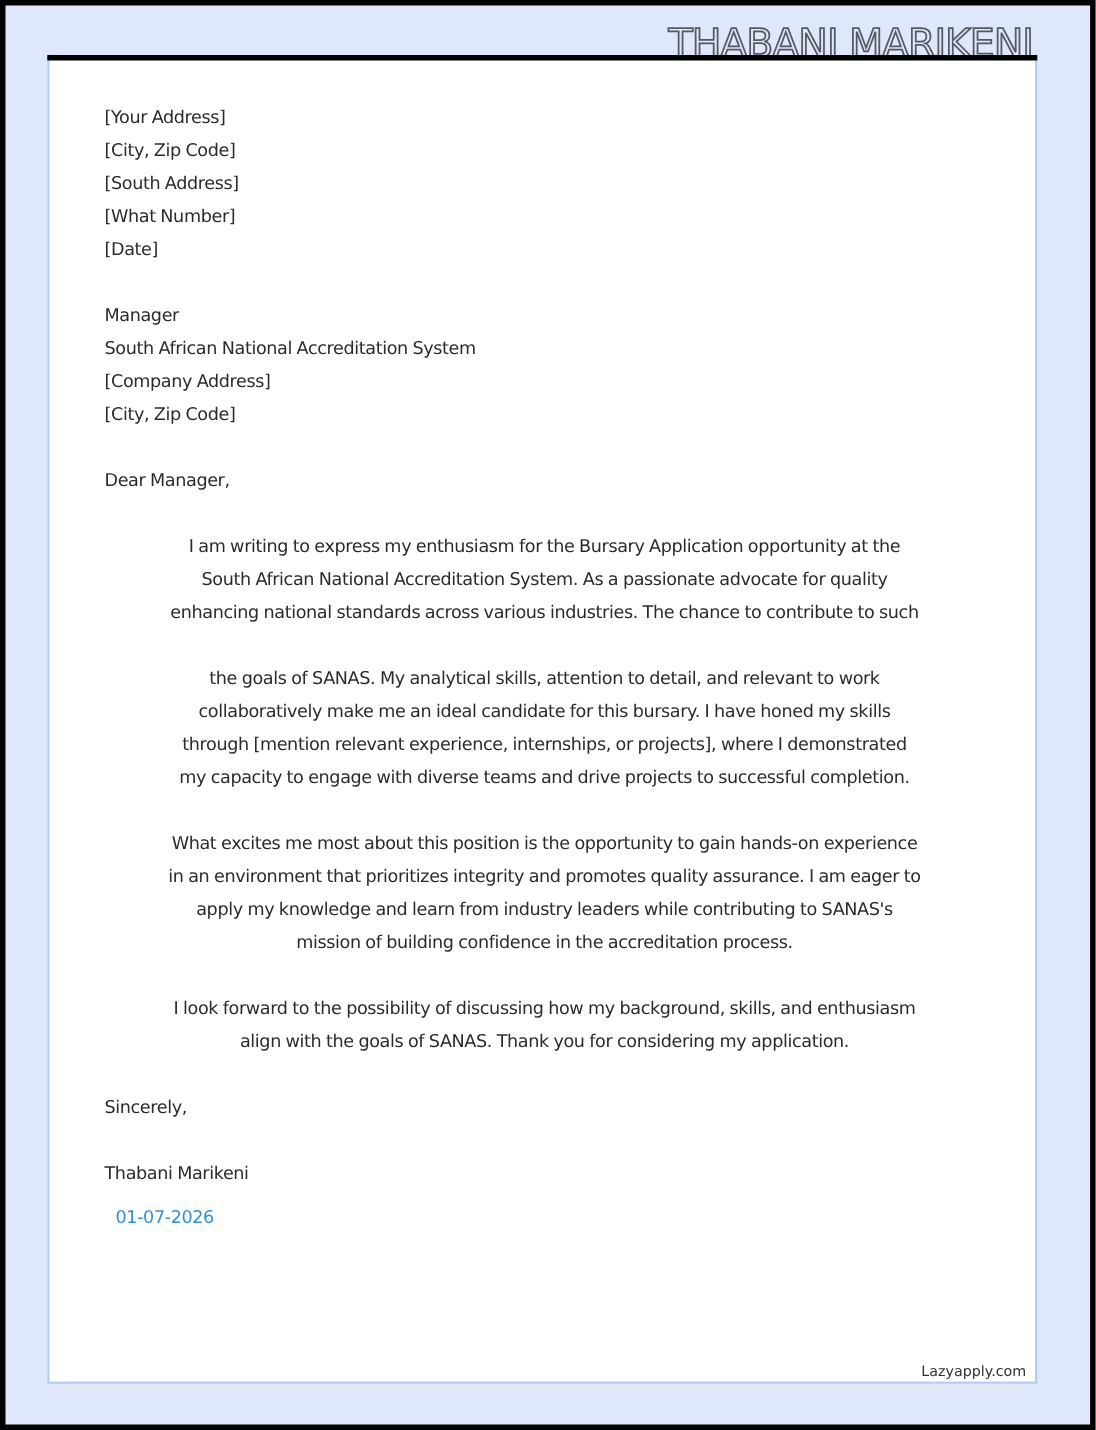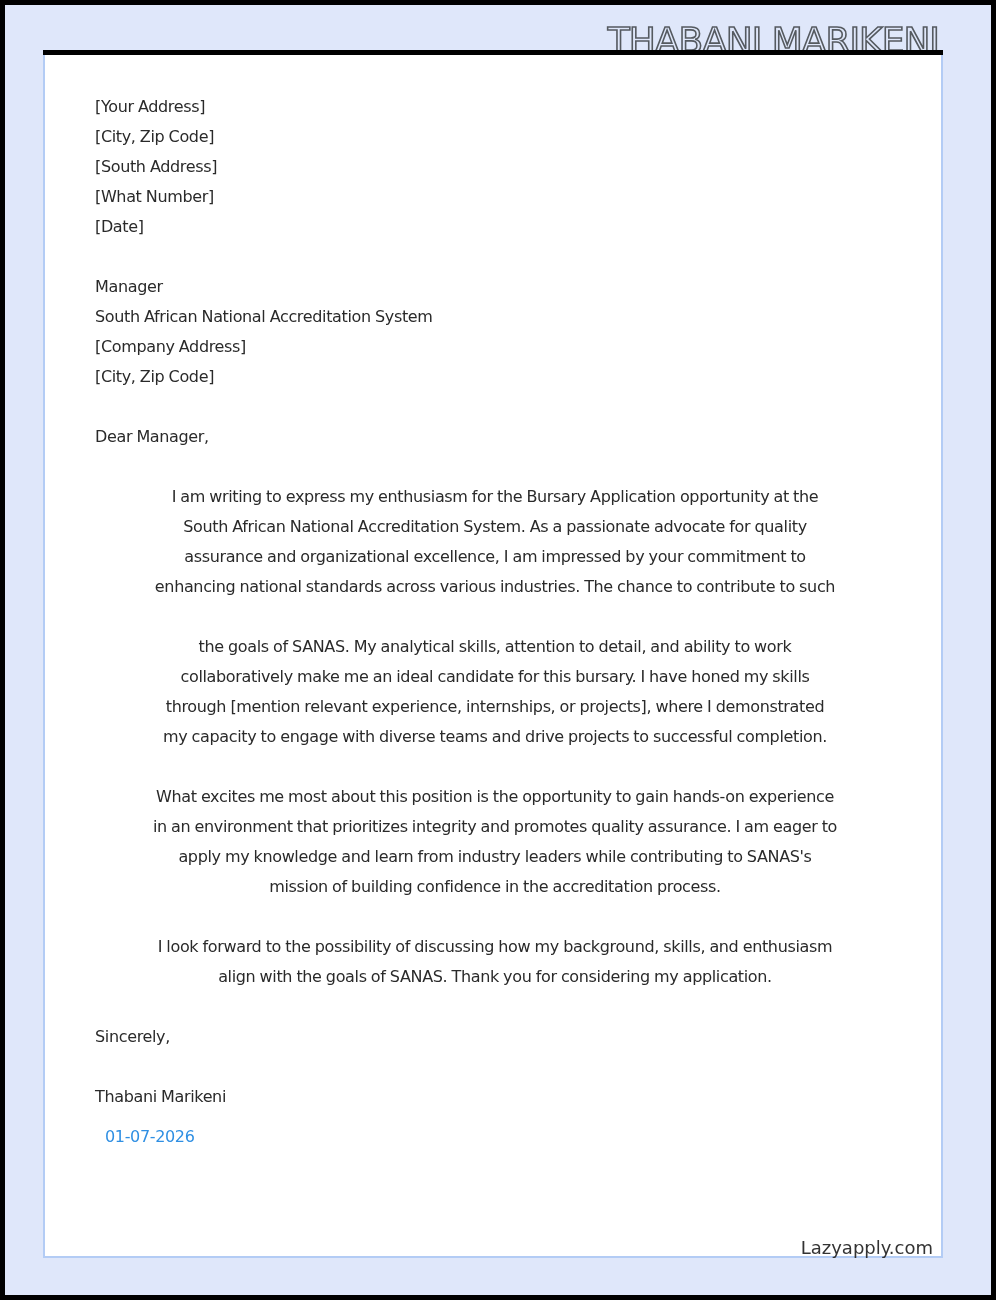--- a/index.html
+++ b/index.html
@@ -53,21 +53,21 @@
     letter-spacing: -0.35px;
     word-spacing: -0.5px;
   }
   .line { display: block; white-space: nowrap; }
   .gap { height: 30px; }
   .para { margin: 0; white-space: normal; text-align: center; }
   .date { color: #2f8fe3; margin-top: 10px; margin-left: 10px; }
   .watermark {
     position: absolute;
     right: 8px; bottom: 0px;
-    font-size: 18px;
+    font-size: 13px;
     color: #333;
     line-height: 16px;
   }
 </style>
 </head>
 <body>
 
 <div class="frame">
   <div class="title">THABANI MARIKENI</div>
 </div>
@@ -88,27 +88,26 @@
       <span class="line">[Company Address]</span>
       <span class="line">[City, Zip Code]</span>
     </div>
     <div class="gap"></div>
     <span class="line">Dear Manager,</span>
     <div class="gap"></div>
 
     <div class="para">
       <span class="line">I am writing to express my enthusiasm for the Bursary Application opportunity at the</span>
       <span class="line">South African National Accreditation System. As a passionate advocate for quality</span>
-      <span class="line">assurance and organizational excellence, I am impressed by your commitment to</span>
       <span class="line">enhancing national standards across various industries. The chance to contribute to such</span>
     </div>
     <div class="gap"></div>
 
     <div class="para">
-      <span class="line">the goals of SANAS. My analytical skills, attention to detail, and ability to work</span>
+      <span class="line">the goals of SANAS. My analytical skills, attention to detail, and relevant to work</span>
       <span class="line">collaboratively make me an ideal candidate for this bursary. I have honed my skills</span>
       <span class="line">through [mention relevant experience, internships, or projects], where I demonstrated</span>
       <span class="line">my capacity to engage with diverse teams and drive projects to successful completion.</span>
     </div>
     <div class="gap"></div>
 
     <div class="para">
       <span class="line">What excites me most about this position is the opportunity to gain hands-on experience</span>
       <span class="line">in an environment that prioritizes integrity and promotes quality assurance. I am eager to</span>
       <span class="line">apply my knowledge and learn from industry leaders while contributing to SANAS's</span>

